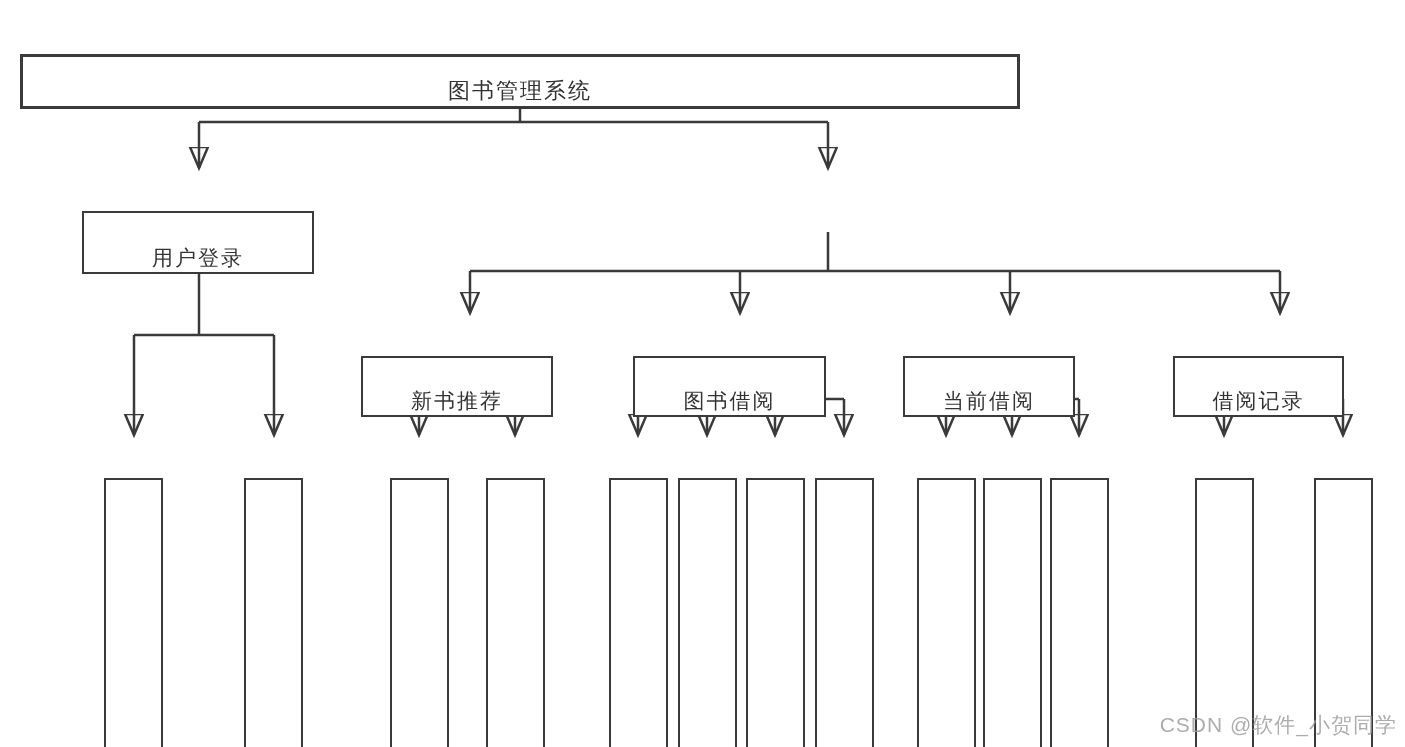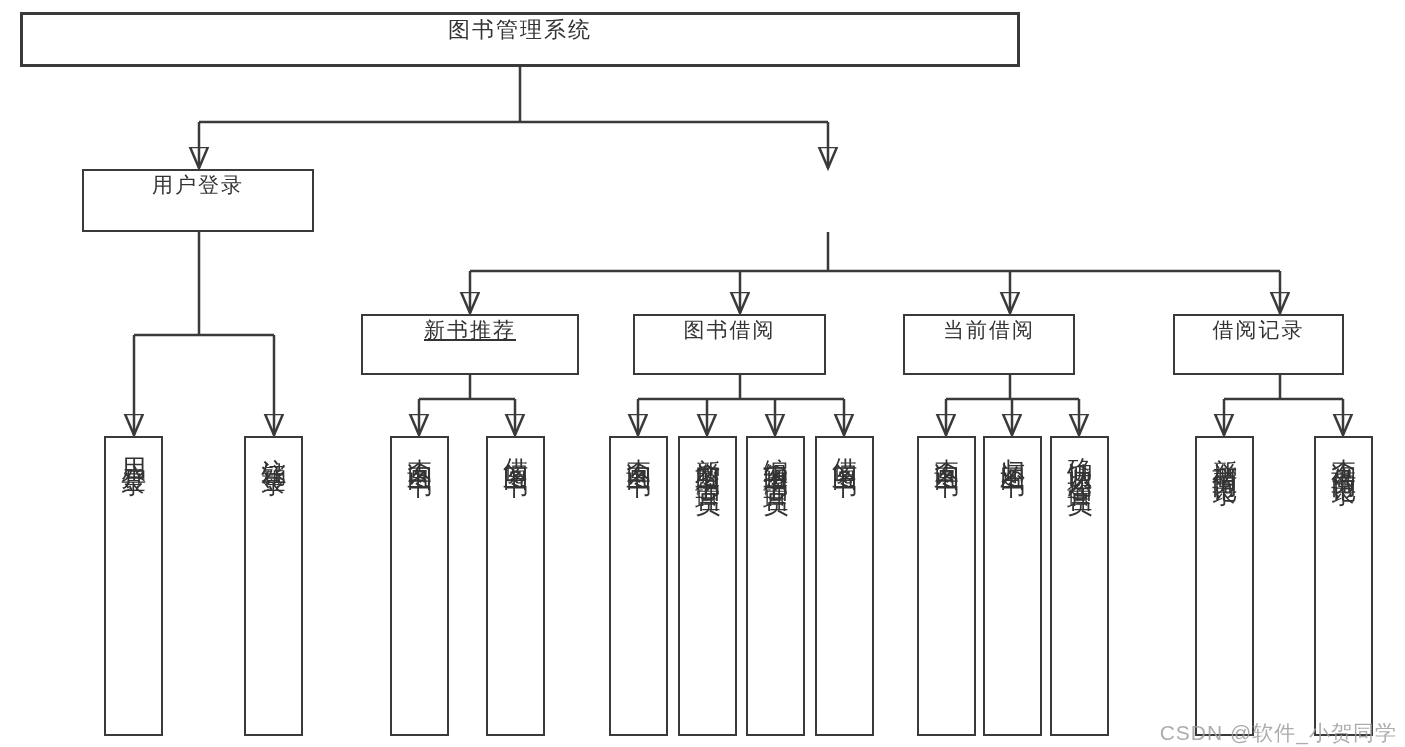--- a/index.html
+++ b/index.html
@@ -18,40 +18,41 @@
     overflow:hidden;
   }
   #connectors{position:absolute;left:0;top:0;width:1405px;height:747px;}
   #connectors path{stroke:var(--line-color);stroke-width:2.5;fill:none;}
   #connectors path.stem{stroke-width:2.5;}
   .arrowhead{fill:var(--line-color);stroke:none;}
   .node{
     position:absolute;
     background:#fff;
     border:2.5px solid var(--line-color);
-    display:flex;align-items:flex-start;justify-content:center;
+    display:flex;align-items:flex-end;justify-content:center;
     color:var(--text-color);
+    margin-top:42px;
   }
   .hbox{font-size:21px;letter-spacing:2px;}
   .root{border-width:3px;font-size:22px;}
   .leaf{
     width:59px;height:300px;top:436px;
   }
   .vtext{
     writing-mode:vertical-rl;
     text-orientation:mixed;
     font-size:25px;
     letter-spacing:5px;
     line-height:1.1;
     color:var(--text-color);
     white-space:nowrap;
   }
   .watermark{
     position:absolute;
-    right:8px;bottom:0;
+    right:8px;bottom:8px;
     font-size:21px;
     color:var(--wm-color);
     opacity:0.85;
     letter-spacing:1px;
     font-family:"Liberation Sans","DejaVu Sans",sans-serif;
   }
 </style>
 </head>
 <body>
 
@@ -99,21 +100,21 @@
   </svg>
 
   <div class="node hbox root" style="left:20px;top:12px;width:1000px;height:55px;">
     <span>图书管理系统</span>
   </div>
 
   <div class="node hbox" style="left:82px;top:169px;width:232px;height:63px;">
     <span>用户登录</span>
   </div>
 
-  <div class="node hbox" style="left:361px;top:314px;width:218px;height:61px;text-decoration:underline;">
+  <div class="node hbox" style="left:361px;top:314px;width:192px;height:61px;">
     <span>新书推荐</span>
   </div>
   <div class="node hbox" style="left:633px;top:314px;width:193px;height:61px;">
     <span>图书借阅</span>
   </div>
   <div class="node hbox" style="left:903px;top:314px;width:172px;height:61px;">
     <span>当前借阅</span>
   </div>
   <div class="node hbox" style="left:1173px;top:314px;width:171px;height:61px;">
     <span>借阅记录</span>

